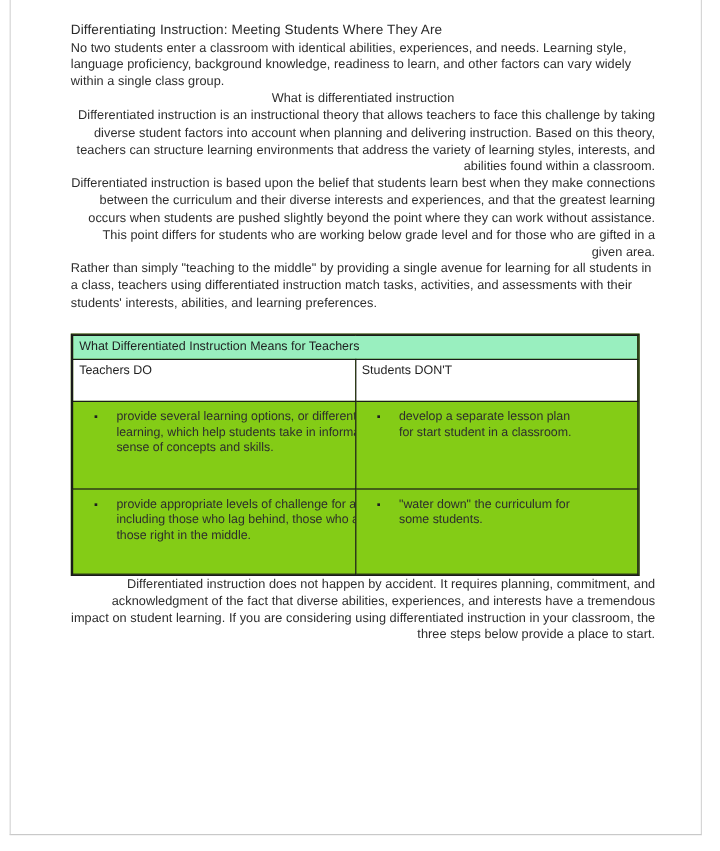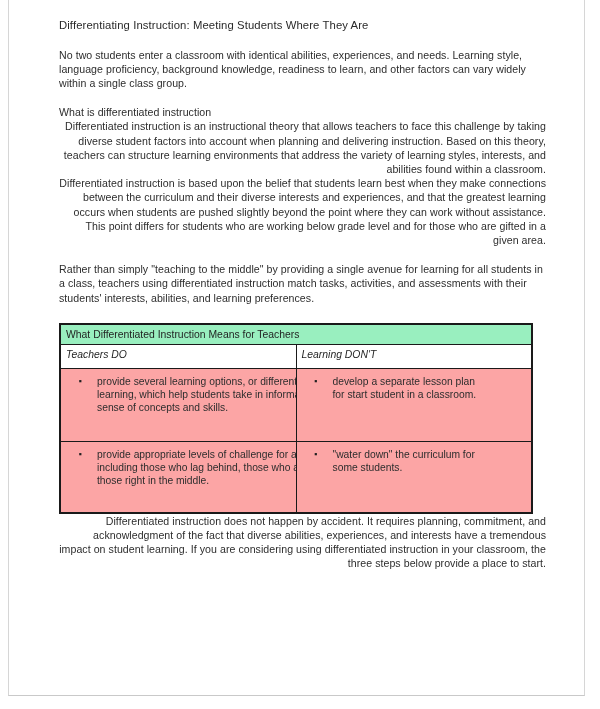--- a/index.html
+++ b/index.html
@@ -41,41 +41,40 @@
   .doc-byline {
     font-size: 11.3px;
     color: #2a2a2a;
     line-height: 14.6px;
     letter-spacing: 0.1px;
   }
   .para {
     font-size: 10.6px;
     color: #2d2d2d;
     line-height: 14.2px;
-    margin-top: 15px;
     letter-spacing: 0.05px;
   }
   .para.tight {
     margin-top: 0;
     text-align: right;
   }
   .section-head {
     font-size: 10.6px;
     color: #2d2d2d;
     line-height: 14.2px;
-    margin-top: 15px;
     letter-spacing: 0.05px;
+    text-align: center;
   }
   
   .tbl-wrap {
     margin-top: 18px;
     width: 474px;
     border: 1.6px solid #1a1a1a;
     box-sizing: border-box;
-    background: #fca5a5;
+    background: #84cc16;
   }
   .tbl {
     width: 100%;
     border-collapse: collapse;
     table-layout: fixed;
   }
   .tbl td {
     border: 1px solid #1a1a1a;
     vertical-align: top;
     padding: 0;
@@ -83,26 +82,25 @@
   }
   .tbl .cap-cell {
     background: #99efbf;
     padding: 3px 4px 3px 5px;
     font-size: 10.4px;
     color: #1f1f1f;
     line-height: 13px;
     border-bottom: 1px solid #1a1a1a;
   }
   .tbl .hdr-cell {
-    padding: 3px 4px 7px 5px;
+    padding: 3px 4px 18px 5px;
     font-size: 10.4px;
     color: #1f1f1f;
     line-height: 13px;
     background: #ffffff;
-    font-style: italic;
   }
   .tbl .body-cell {
     padding: 6px 2px 10px 2px;
     height: 56px;
   }
   .tbl .body-cell.r2 { height: 54px; }
   .bullet-row {
     display: flex;
     align-items: flex-start;
     white-space: nowrap;
@@ -143,21 +141,21 @@
     <div class="para">Rather than simply "teaching to the middle" by providing a single avenue for learning for all students in a class, teachers using differentiated instruction match tasks, activities, and assessments with their students' interests, abilities, and learning preferences.</div>
 
     <div class="tbl-wrap">
       <table class="tbl">
         <tbody>
           <tr>
             <td class="cap-cell" colspan="2">What Differentiated Instruction Means for Teachers</td>
           </tr>
           <tr>
             <td class="hdr-cell" style="width:297px">Teachers DO</td>
-            <td class="hdr-cell">Learning DON'T</td>
+            <td class="hdr-cell">Students DON'T</td>
           </tr>
           <tr>
             <td class="body-cell">
               <div class="bullet-row">
                 <span class="bullet-mark">▪</span>
                 <span class="bullet-text">provide several learning options, or different paths to
 learning, which help students take in information and make
 sense of concepts and skills.</span>
               </div>
             </td>

